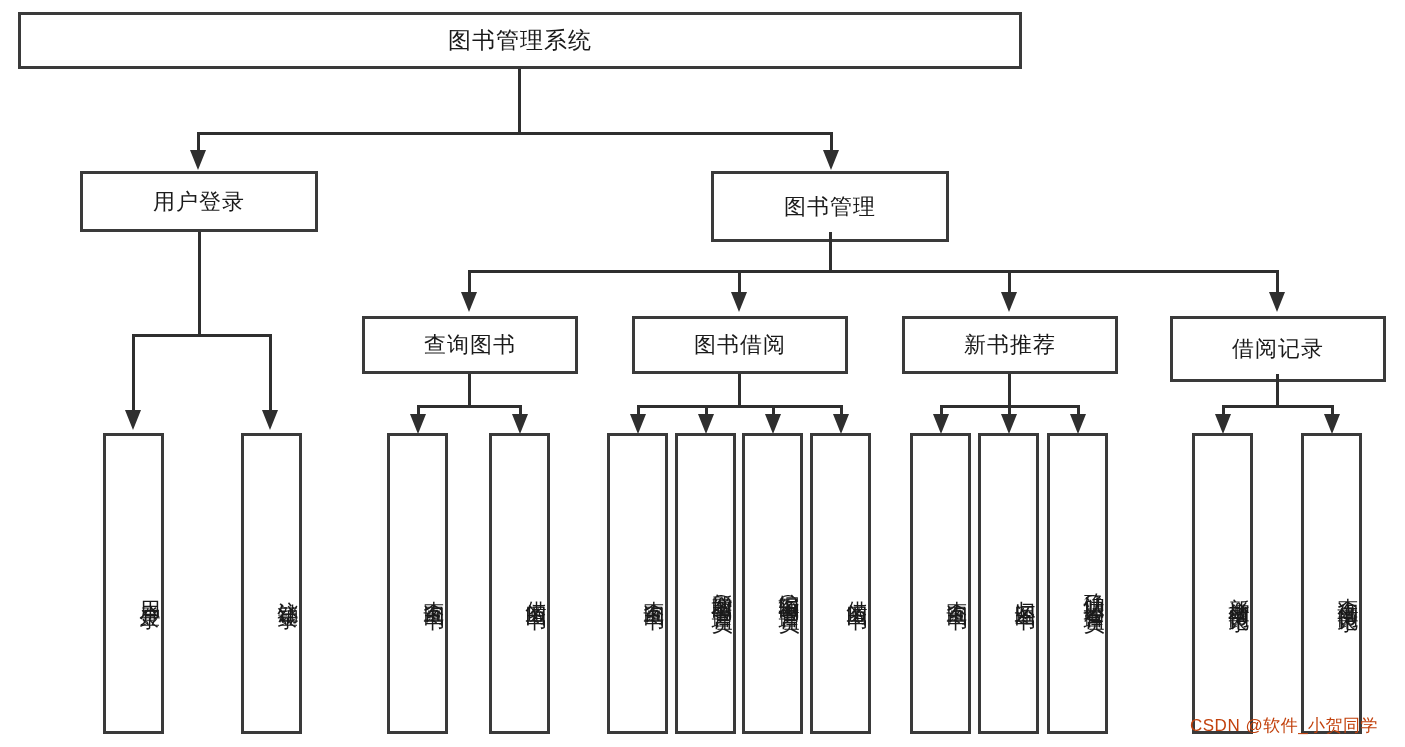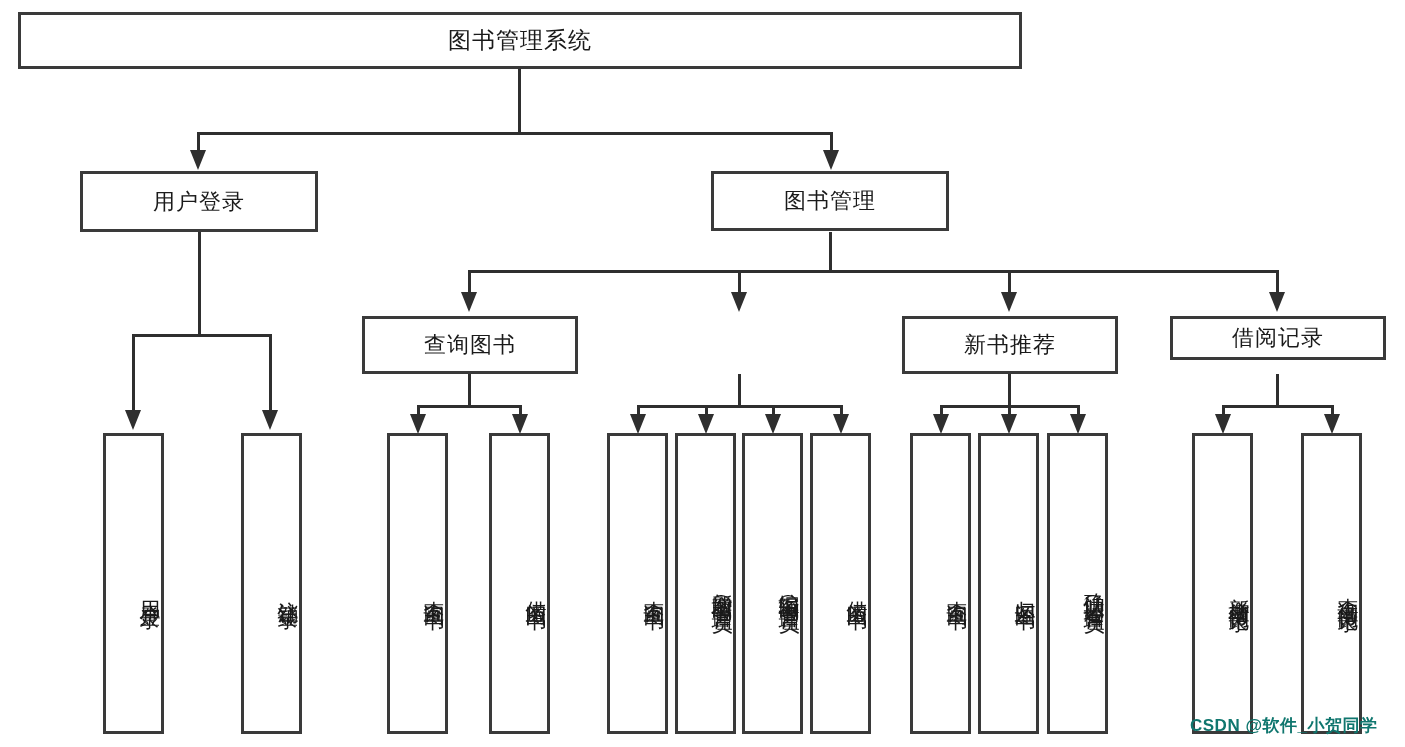--- a/index.html
+++ b/index.html
@@ -55,44 +55,43 @@
     position: absolute;
     width: 0;
     height: 0;
     border-left: 8px solid transparent;
     border-right: 8px solid transparent;
     border-top: 20px solid #2f2f2f;
   }
   .watermark {
     position: absolute;
     font-size: 17px;
-    color: #0f766e;
+    color: #c2410c;
     letter-spacing: 0.5px;
     white-space: nowrap;
-    font-weight: bold;
   }
 </style>
 </head>
 <body>
 
 <div id="canvas">
 
   <div class="node node-root" style="left:18px; top:12px; width:1004px; height:57px;">图书管理系统</div>
 
   <div class="edge edge-v" style="left:518px; top:69px; width:3px; height:65px;"></div>
 
   <div class="edge edge-h" style="left:197px; top:132px; width:636px; height:3px;"></div>
 
   <div class="edge edge-v" style="left:197px; top:132px; width:3px; height:22px;"></div>
   <div class="arrow" style="left:190px; top:150px;"></div>
   <div class="edge edge-v" style="left:830px; top:132px; width:3px; height:22px;"></div>
   <div class="arrow" style="left:823px; top:150px;"></div>
 
   <div class="node node-h" style="left:80px; top:171px; width:238px; height:61px;">用户登录</div>
-  <div class="node node-h" style="left:711px; top:171px; width:238px; height:60px;">图书管理</div>
+  <div class="node node-h" style="left:711px; top:171px; width:238px; height:71px;">图书管理</div>
 
   <div class="edge edge-v" style="left:198px; top:232px; width:3px; height:104px;"></div>
   <div class="edge edge-h" style="left:132px; top:334px; width:139px; height:3px;"></div>
   <div class="edge edge-v" style="left:132px; top:334px; width:3px; height:80px;"></div>
   <div class="arrow" style="left:125px; top:410px;"></div>
   <div class="edge edge-v" style="left:269px; top:334px; width:3px; height:80px;"></div>
   <div class="arrow" style="left:262px; top:410px;"></div>
 
   <div class="edge edge-v" style="left:829px; top:232px; width:3px; height:40px;"></div>
   <div class="edge edge-h" style="left:468px; top:270px; width:811px; height:3px;"></div>
@@ -100,22 +99,23 @@
   <div class="edge edge-v" style="left:468px; top:270px; width:3px; height:26px;"></div>
   <div class="arrow" style="left:461px; top:292px;"></div>
   <div class="edge edge-v" style="left:738px; top:270px; width:3px; height:26px;"></div>
   <div class="arrow" style="left:731px; top:292px;"></div>
   <div class="edge edge-v" style="left:1008px; top:270px; width:3px; height:26px;"></div>
   <div class="arrow" style="left:1001px; top:292px;"></div>
   <div class="edge edge-v" style="left:1276px; top:270px; width:3px; height:26px;"></div>
   <div class="arrow" style="left:1269px; top:292px;"></div>
 
   <div class="node node-h" style="left:362px; top:316px; width:216px; height:58px;">查询图书</div>
+  <div class="node node-h" style="left:632px; top:316px; width:216px; height:58px;">图书借阅</div>
   <div class="node node-h" style="left:902px; top:316px; width:216px; height:58px;">新书推荐</div>
-  <div class="node node-h" style="left:1170px; top:316px; width:216px; height:44px;">借阅记录</div>
+  <div class="node node-h" style="left:1170px; top:316px; width:216px; height:66px;">借阅记录</div>
 
   <div class="edge edge-v" style="left:468px; top:374px; width:3px; height:33px;"></div>
   <div class="edge edge-h" style="left:417px; top:405px; width:105px; height:3px;"></div>
   <div class="edge edge-v" style="left:417px; top:405px; width:3px; height:14px;"></div>
   <div class="arrow" style="left:410px; top:414px;"></div>
   <div class="edge edge-v" style="left:519px; top:405px; width:3px; height:14px;"></div>
   <div class="arrow" style="left:512px; top:414px;"></div>
 
   <div class="edge edge-v" style="left:738px; top:374px; width:3px; height:33px;"></div>
   <div class="edge edge-h" style="left:637px; top:405px; width:206px; height:3px;"></div>

